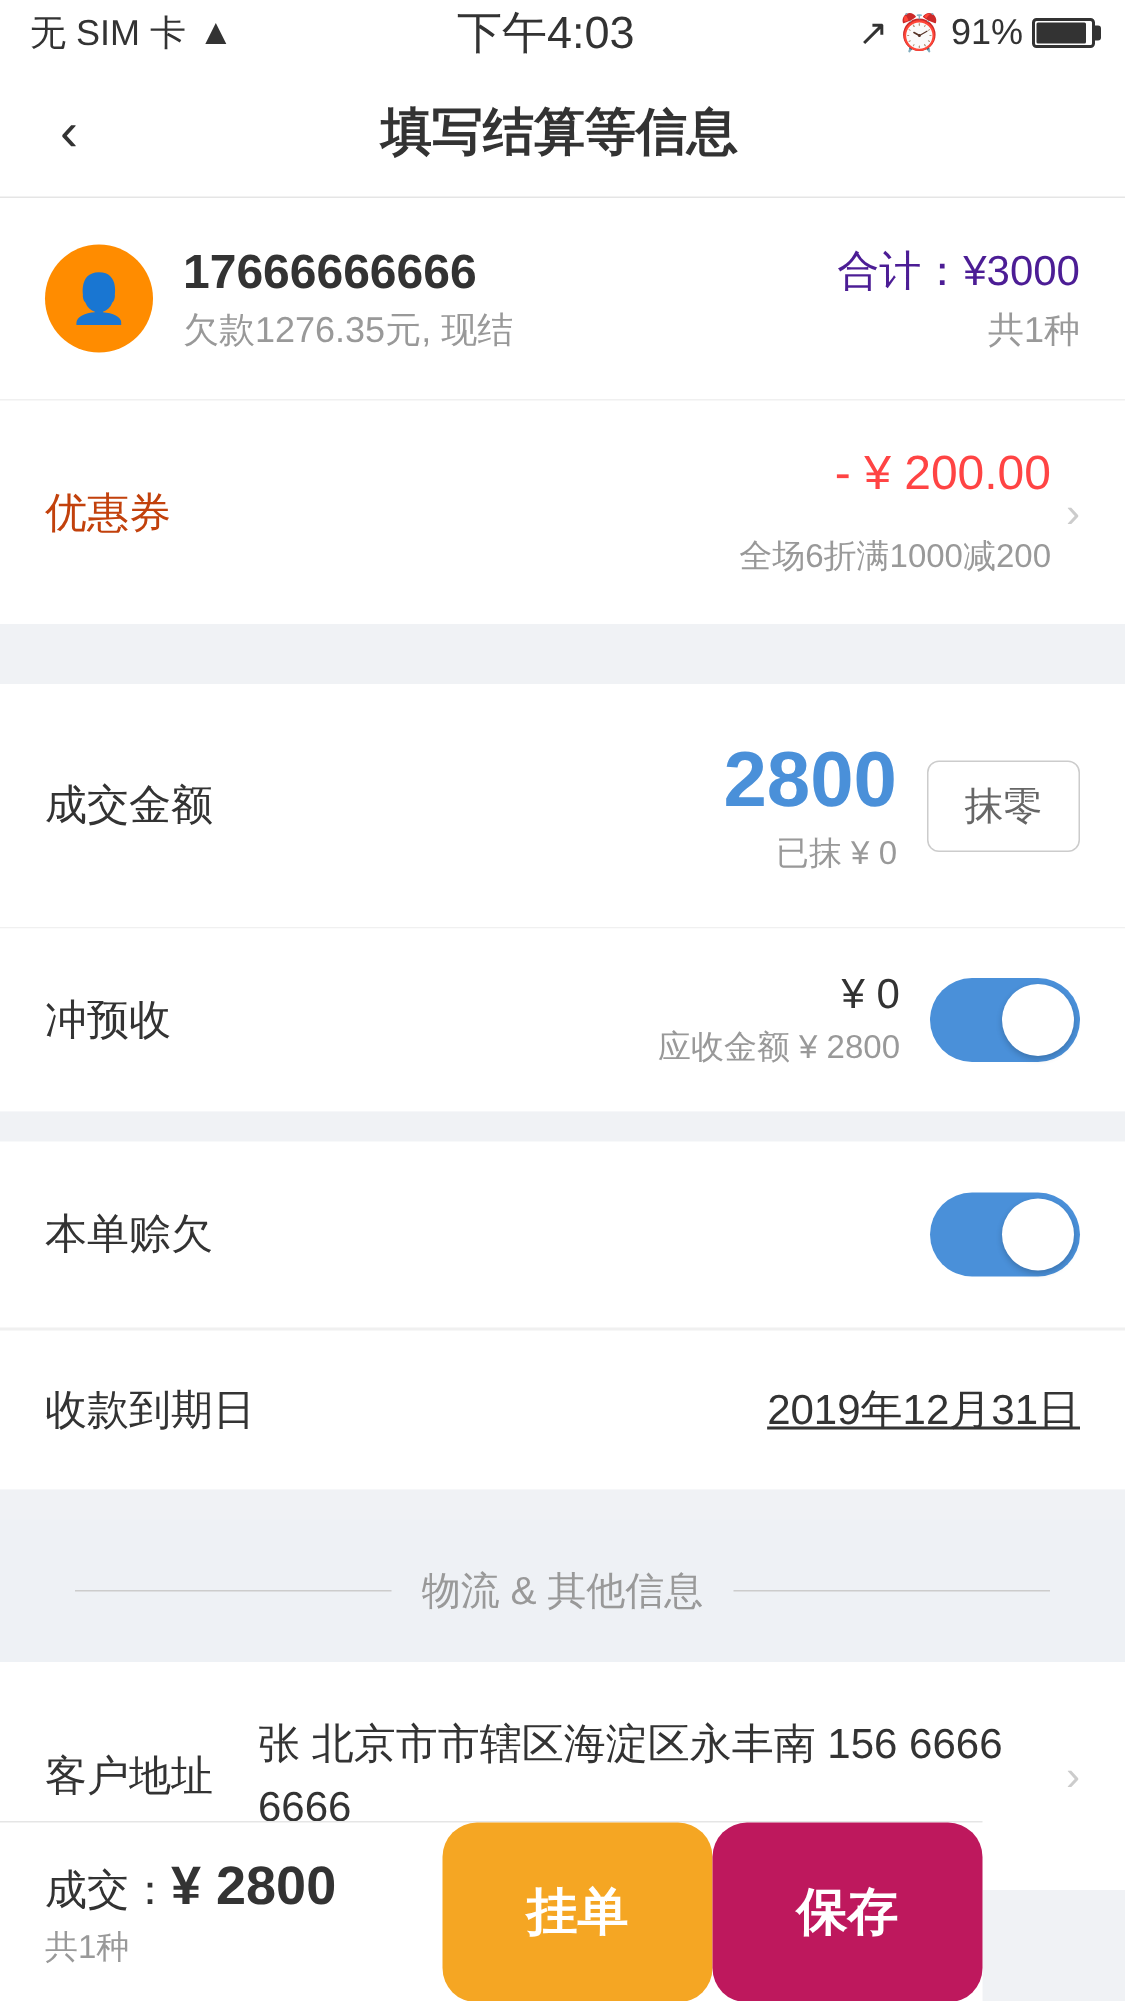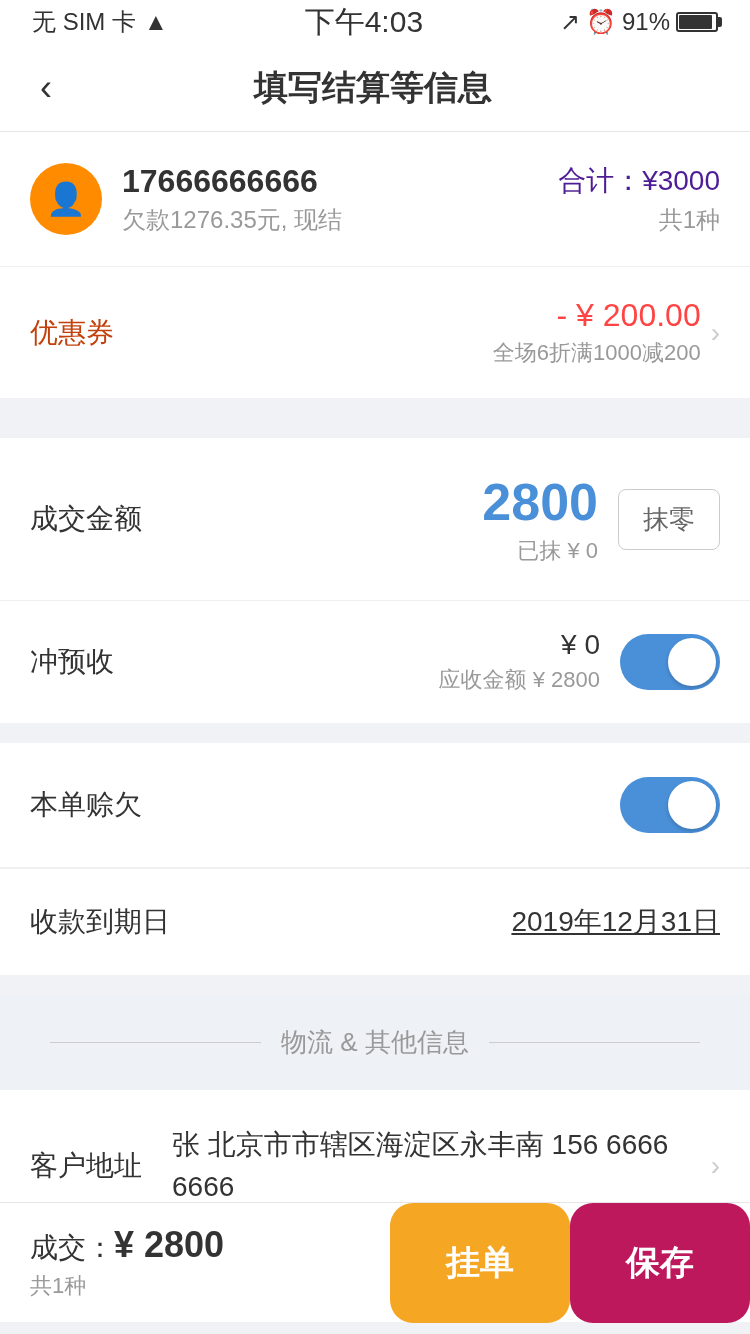--- a/index.html
+++ b/index.html
@@ -14,21 +14,21 @@
       position: relative;
     }
 
     
     .status-bar {
       height: 44px;
       background: #fff;
       display: flex;
       align-items: center;
       justify-content: space-between;
-      padding: 0 32px;
+      padding: 0 20px;
       font-size: 24px;
       color: #333;
     }
     .status-left { display: flex; align-items: center; gap: 8px; }
     .status-center { font-weight: 400; font-size: 30px; }
     .status-right { display: flex; align-items: center; gap: 6px; font-size: 24px; }
     .battery-icon {
       width: 42px; height: 20px; border: 2px solid #333; border-radius: 3px; position: relative; display: inline-flex; align-items: center;
     }
     .battery-icon::after { content:''; position:absolute; right:-6px; top:50%; transform:translateY(-50%); width:4px; height:10px; background:#333; border-radius:0 2px 2px 0; }
@@ -90,21 +90,21 @@
       display: flex;
       align-items: center;
       padding: 30px 30px;
       background: #fff;
       border-top: 1px solid #f0f0f0;
       cursor: pointer;
     }
     .coupon-label { font-size: 28px; color: #c2410c; flex: 1; }
     .coupon-right { text-align: right; }
     .coupon-discount { font-size: 32px; color: #ff4444; font-weight: 500; }
-    .coupon-desc { font-size: 22px; color: #999; margin-top: 4px; }
+    .coupon-desc { font-size: 22px; color: #999; margin-top: 22px; }
     .chevron { font-size: 28px; color: #ccc; margin-left: 10px; }
 
     
     .divider { height: 20px; background: #f0f2f5; }
 
     
     .form-section { background: #fff; }
     .form-row {
       display: flex;
       align-items: center;
@@ -183,23 +183,23 @@
       padding: 34px 30px;
       background: #fff;
       cursor: pointer;
     }
     .address-label { font-size: 28px; color: #333; flex-shrink: 0; margin-right: 30px; }
     .address-value { flex: 1; font-size: 28px; color: #333; line-height: 1.5; }
 
     
     .bottom-bar {
       position: fixed;
-      bottom: 12px;
+      bottom: 0;
       left: 0;
-      width: 750px;
+      width: 655px;
       height: 120px;
       background: #fff;
       display: flex;
       align-items: center;
       border-top: 1px solid #e5e5e5;
     }
     .bottom-summary {
       flex: 1;
       padding: 0 30px;
     }

